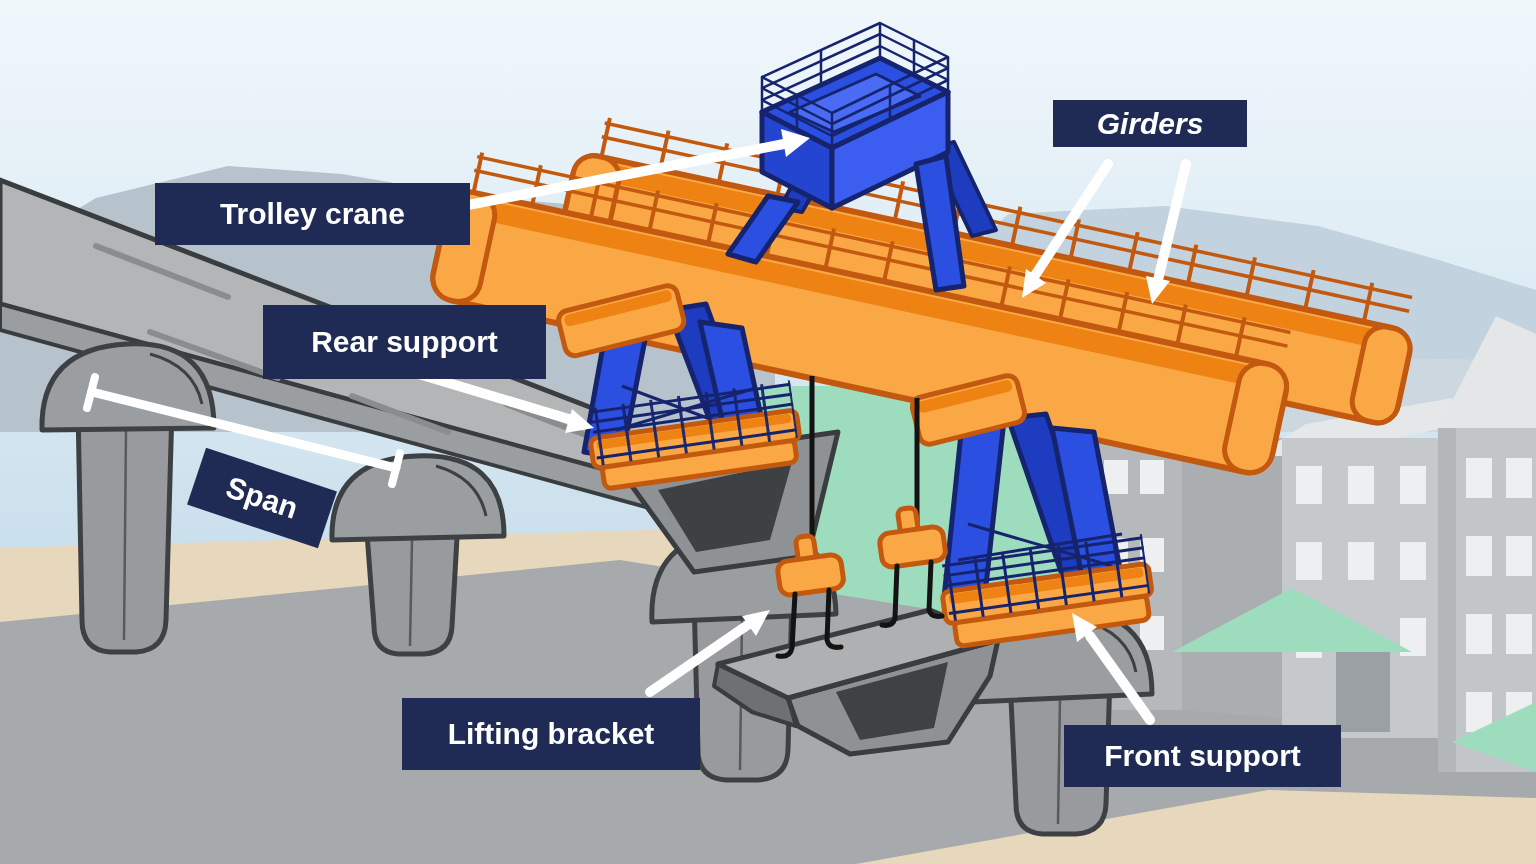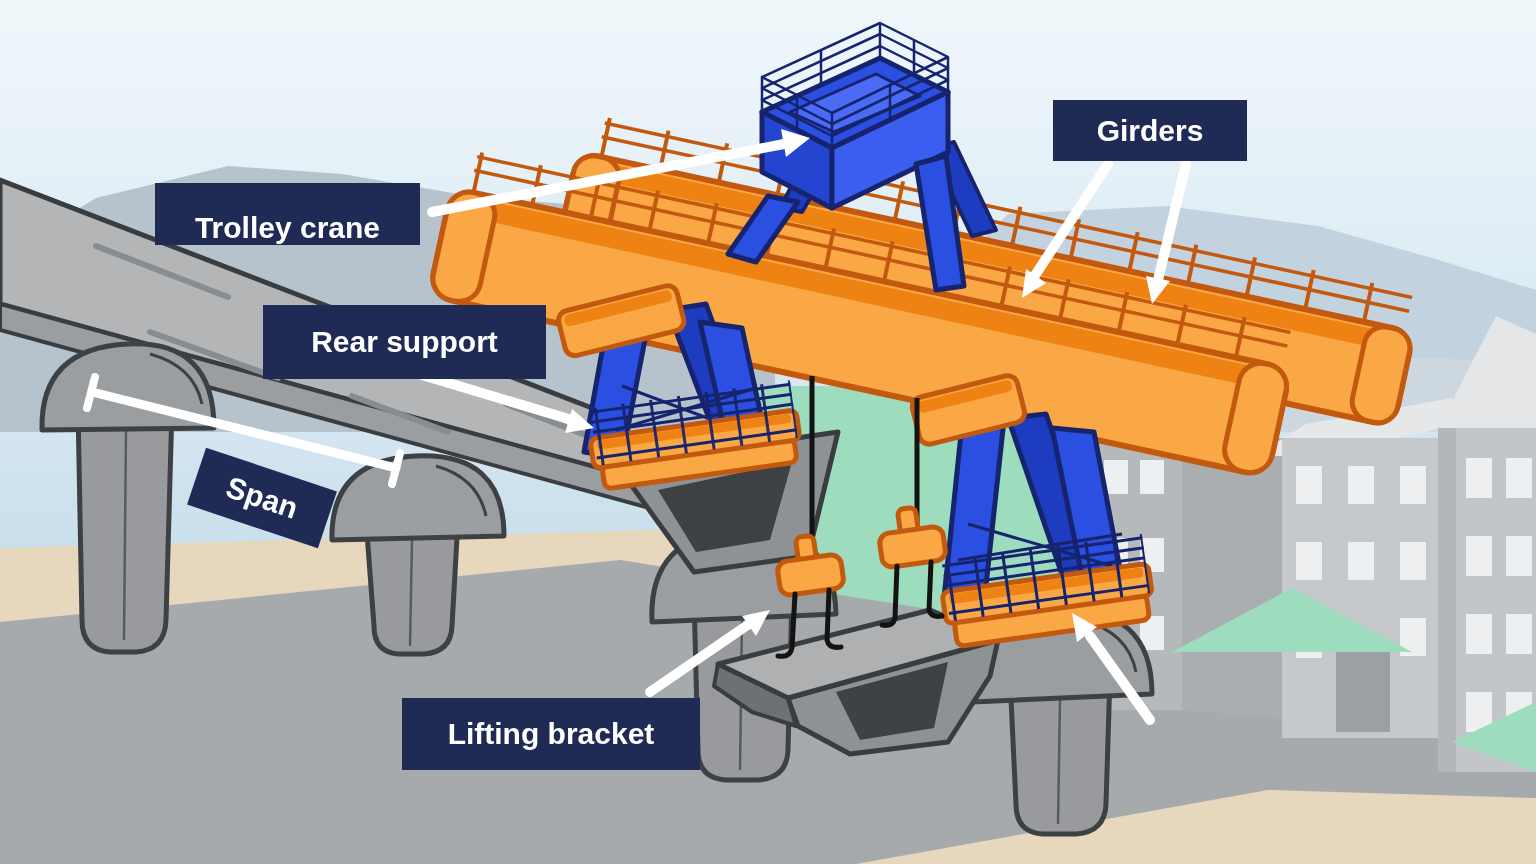--- a/index.html
+++ b/index.html
@@ -12,22 +12,22 @@
     color:#ffffff;
     font-family:"Liberation Sans",sans-serif;
     font-weight:700;
     font-size:30px;
     display:flex;
     align-items:center;
     justify-content:center;
     white-space:nowrap;
     z-index:5;
   }
-  #lbl-trolley  { left:155px;  top:183px; width:265px; height:62px;align-items:flex-end; }
-  #lbl-girders  { left:1053px; top:100px; width:194px; height:61px; }
+  #lbl-trolley  { left:155px;  top:183px; width:315px; height:62px; }
+  #lbl-girders  { left:1053px; top:100px; width:194px; height:47px;font-style:italic; }
   #lbl-rear     { left:263px;  top:305px; width:283px; height:74px; }
   #lbl-span     { left:193px;  top:468px; width:138px; height:60px; transform:rotate(18.5deg); }
   #lbl-lifting  { left:402px;  top:698px; width:298px; height:72px; }
   #lbl-front    { left:1064px; top:725px; width:277px; height:62px; }
 </style>
 </head>
 <body>
 
 <div class="stage">
 
@@ -310,14 +310,17 @@
   </div>
   <div class="lbl" id="lbl-rear">
     <span>Rear support</span>
   </div>
   <div class="lbl" id="lbl-span">
     <span>Span</span>
   </div>
   <div class="lbl" id="lbl-lifting">
     <span>Lifting bracket</span>
   </div>
+  <div class="lbl" id="lbl-front">
+    <span>Front support</span>
+  </div>
 
 </div>
 
 </body></html>

